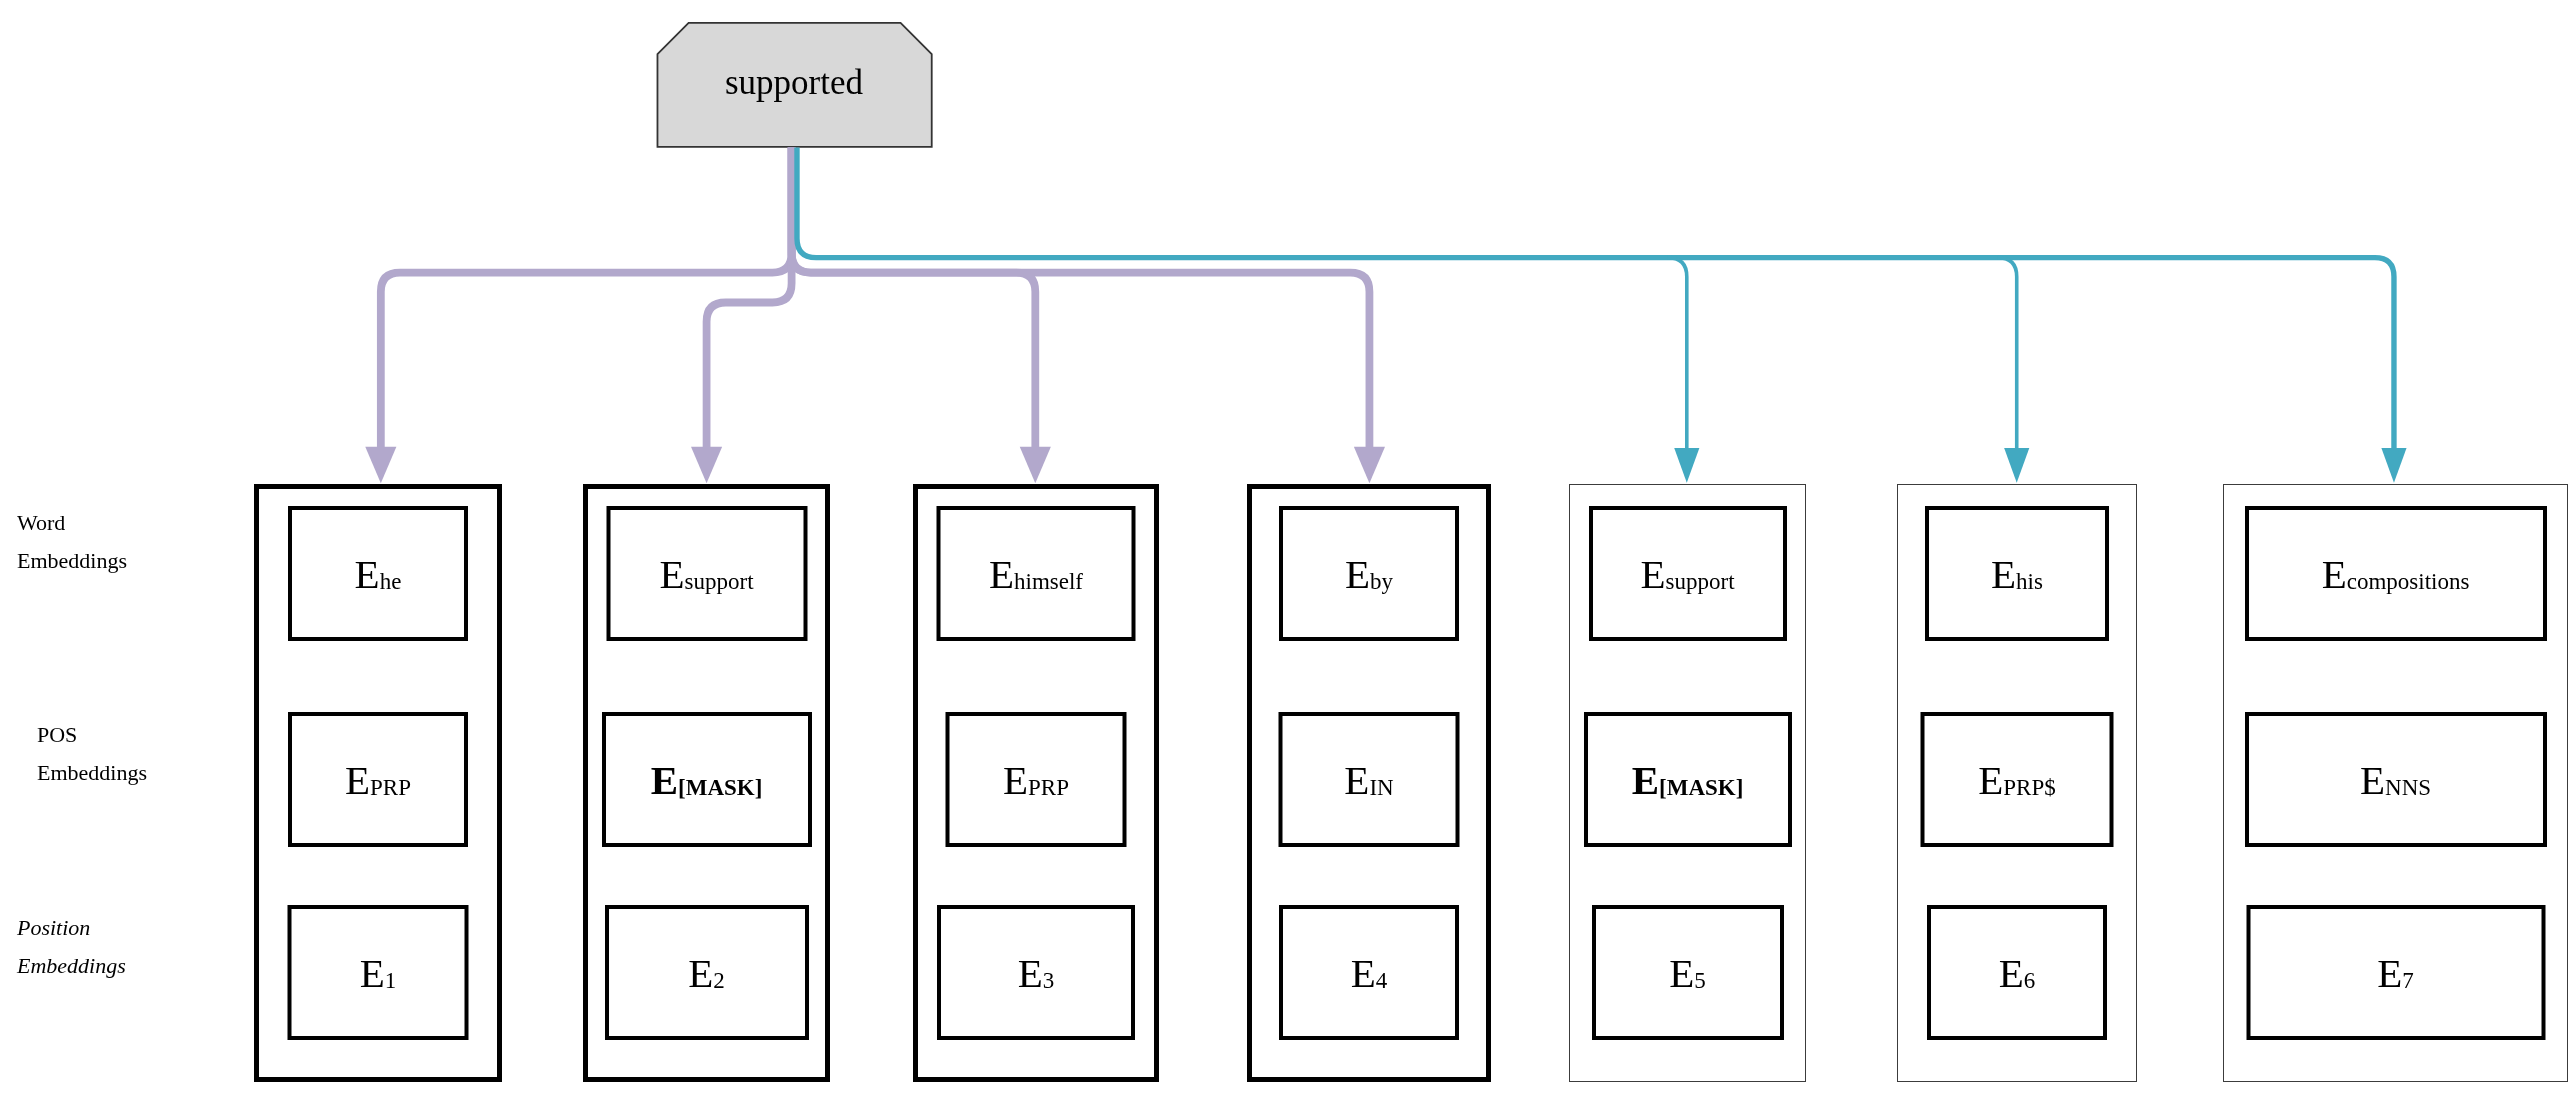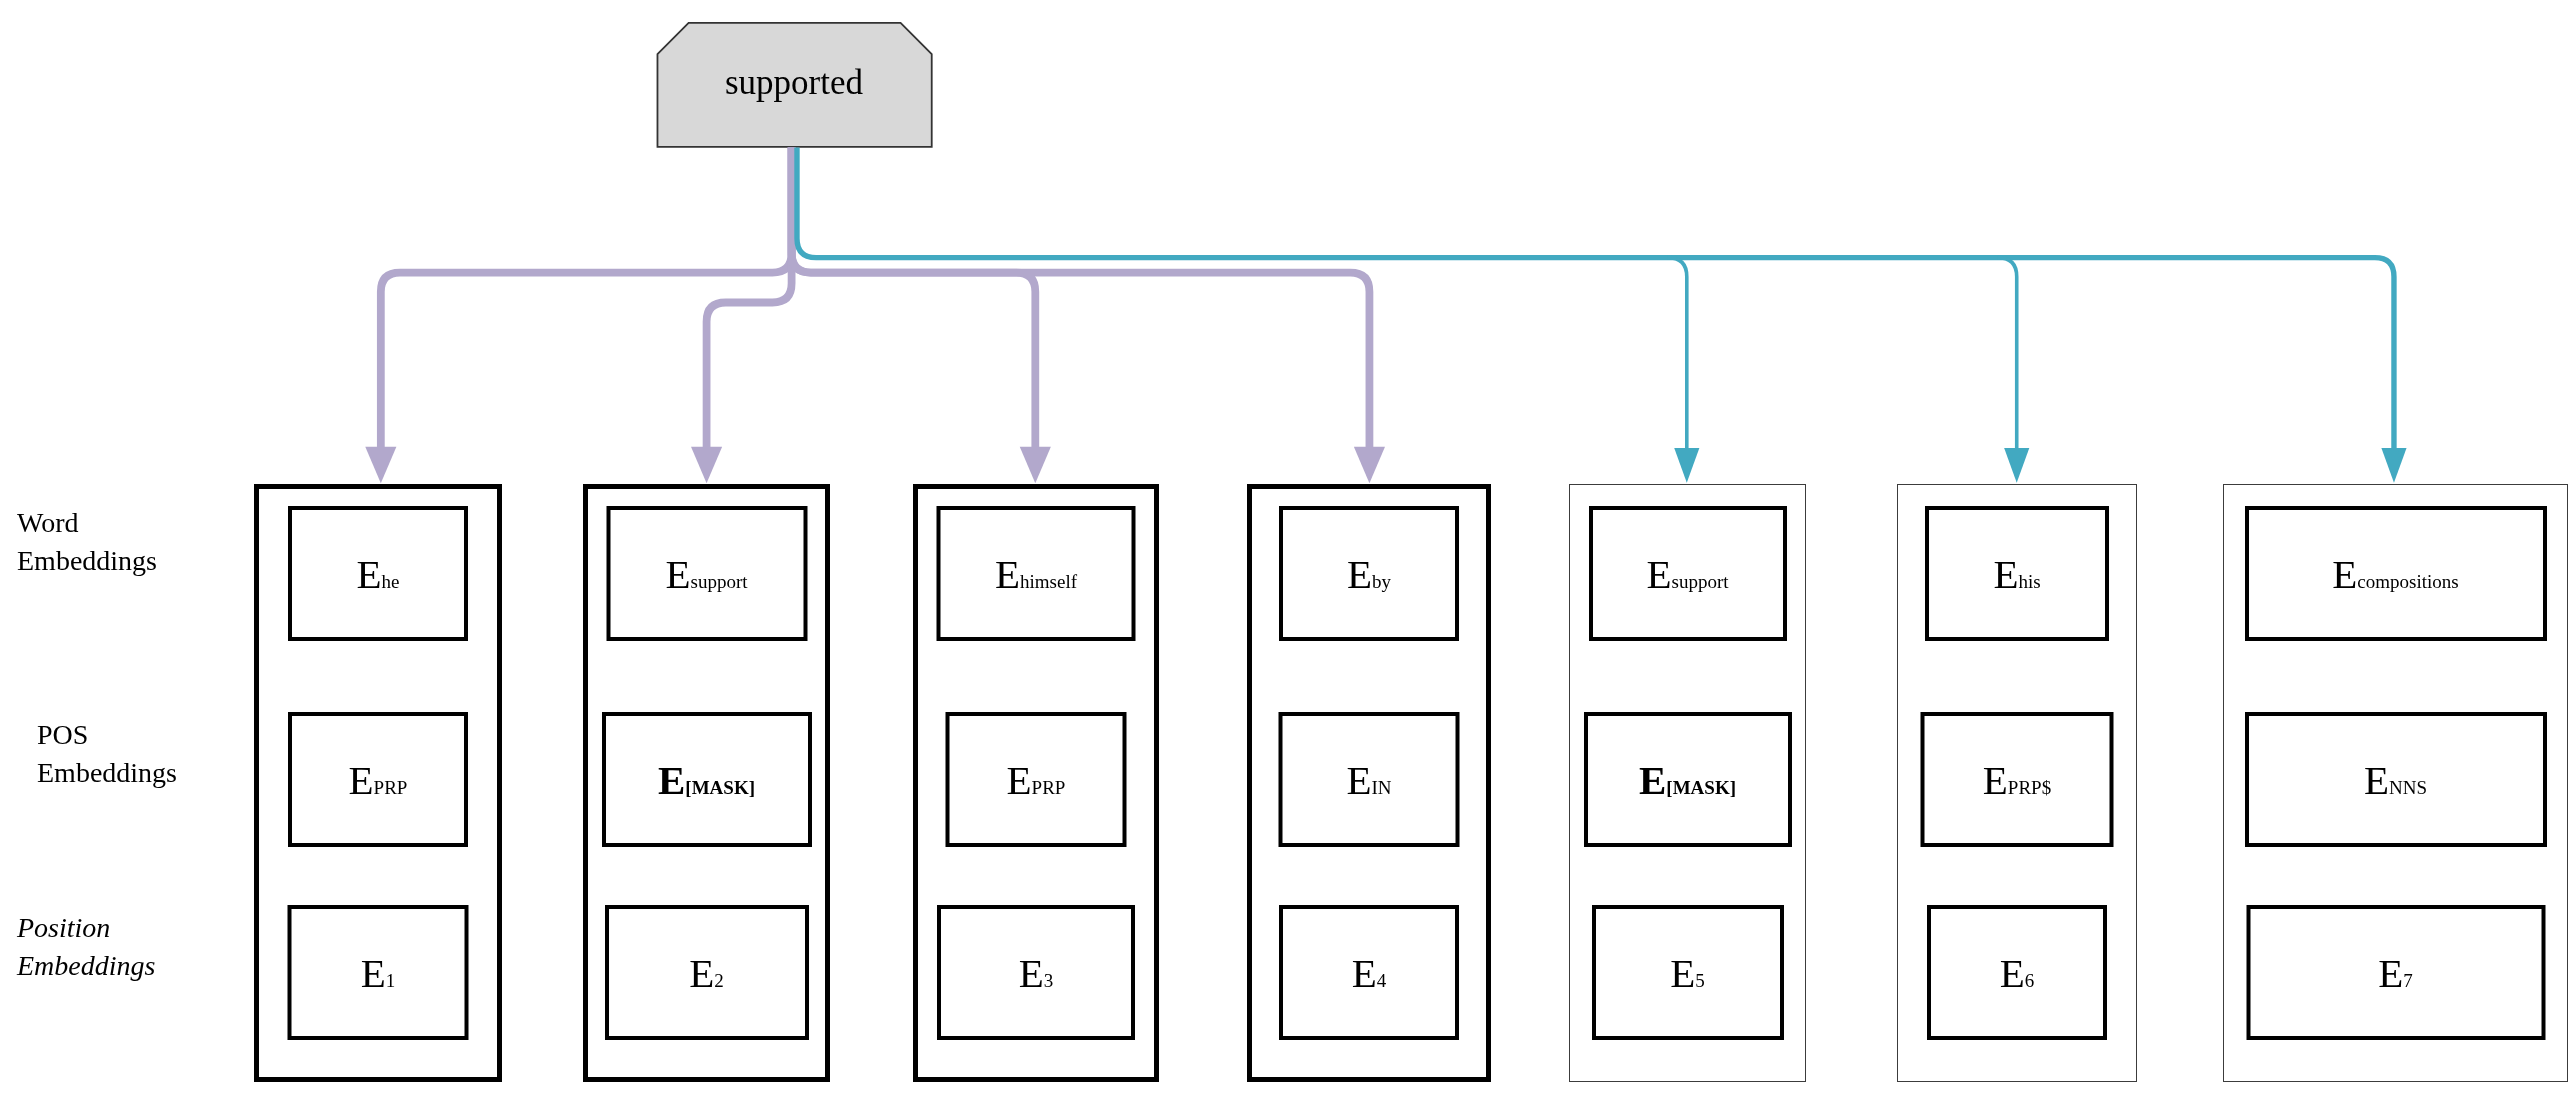--- a/index.html
+++ b/index.html
@@ -17,21 +17,21 @@
   #node-label{
     position:absolute;
     left:657px; top:23px; width:274px; height:120px;
     display:flex; align-items:center; justify-content:center;
     font-size:35px;
   }
   .row-label{
     position:absolute;
     left:17px;
     width:240px;
-    font-size:28px;
+    font-size:22px;
     line-height:38px;
     white-space:nowrap;
   }
   .col{
     position:absolute;
     top:484px;
     height:598px;
     box-sizing:border-box;
     background:#ffffff;
   }
@@ -44,21 +44,21 @@
     height:135px;
     box-sizing:border-box;
     border:4.2px solid #000000;
     display:flex;
     align-items:center;
     justify-content:center;
     background:#ffffff;
     white-space:nowrap;
   }
   .e-main{font-size:41px;}
-  .e-sub{font-size:19px; vertical-align:-9.6px; position:relative; top:8.4px;}
+  .e-sub{font-size:23px; vertical-align:-9.6px; position:relative; top:8.4px;}
   .ebox.bold .e-main,.ebox.bold .e-sub{font-weight:bold;}
 </style>
 </head>
 <body>
 
 <div id="canvas">
 
   <svg id="arrows" viewBox="0 0 4302 1830" xmlns="http://www.w3.org/2000/svg">
 
     <path d="M1150 38 L1504 38 L1556 90 L1556 245 L1098 245 L1098 90 Z" fill="#d8d8d8" stroke="#333333" stroke-width="3"></path>

